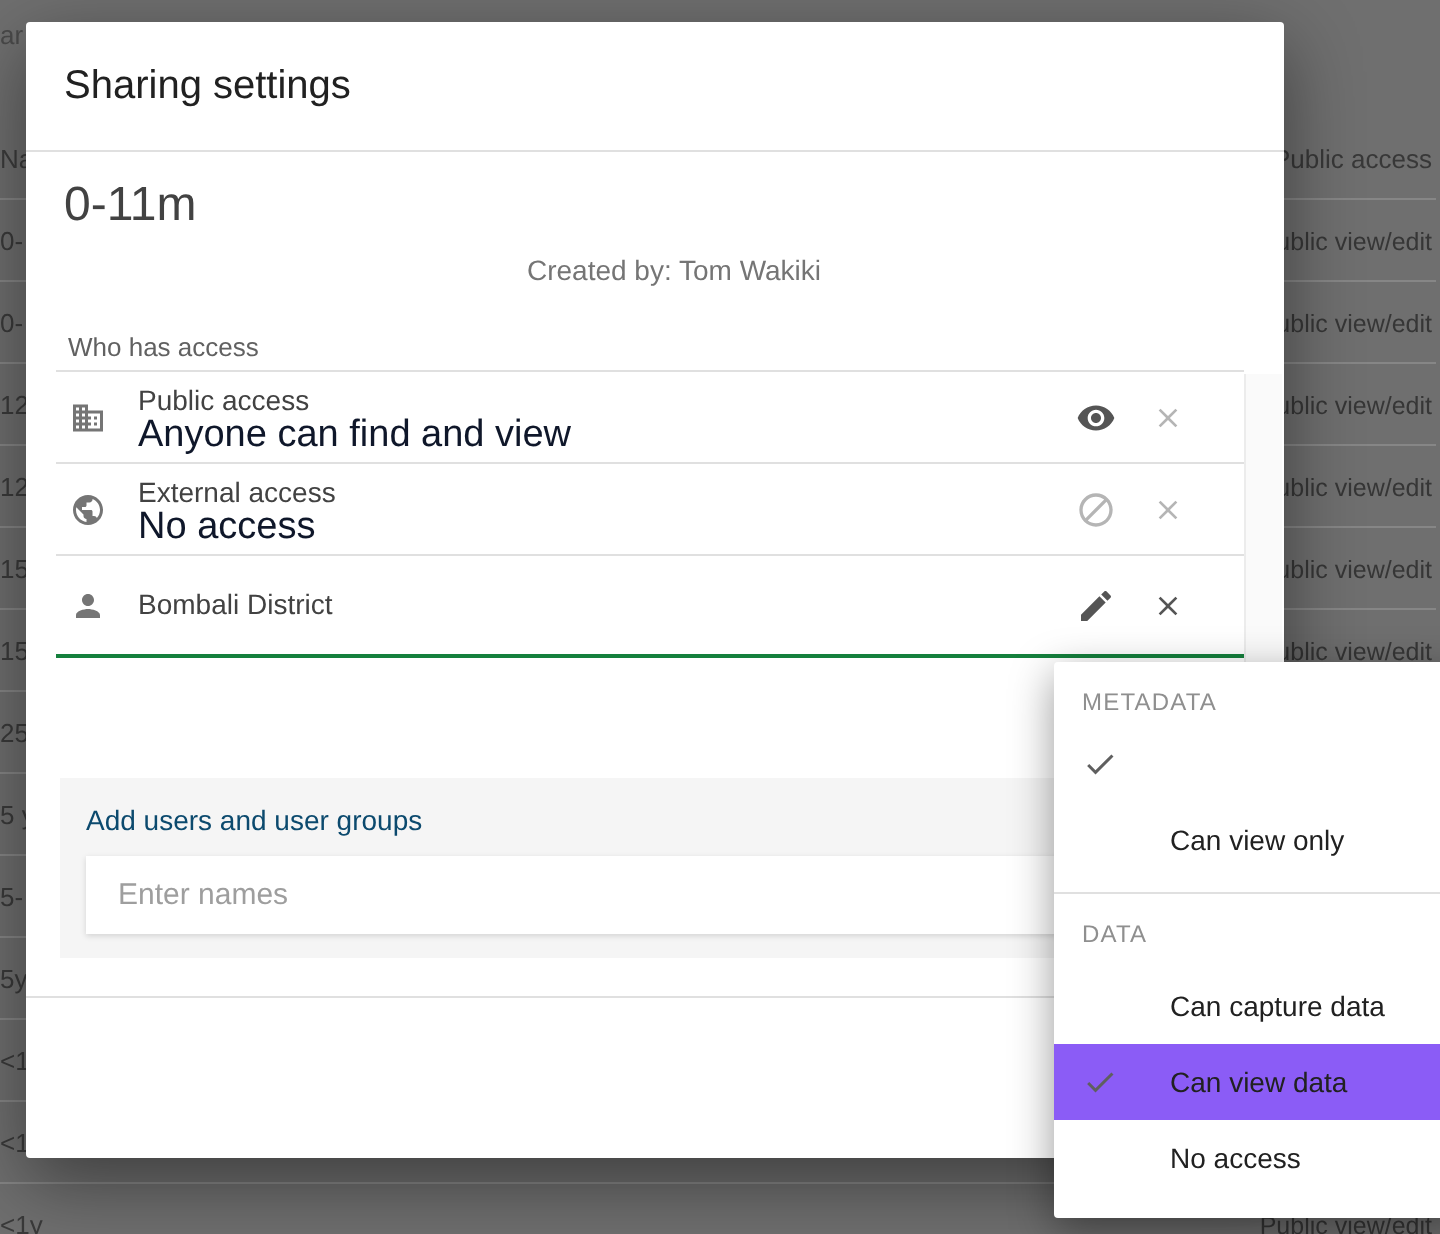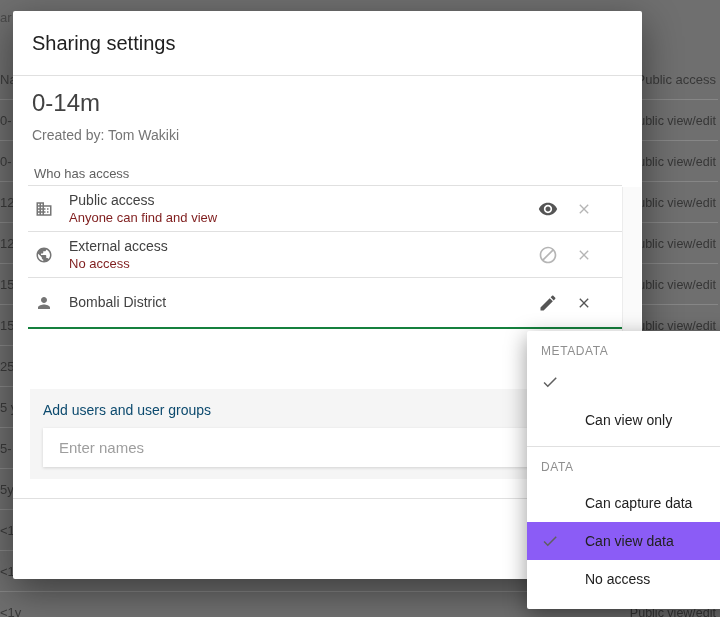--- a/index.html
+++ b/index.html
@@ -18,32 +18,32 @@
   .bg-row .right-text { position:absolute; right:2px; top:14px; font-size:12.5px; color:#363636; }
 
   
   .dialog { position:absolute; left:13px; top:11px; width:629px; height:568px;
             background:#fff; border-radius:2px; box-shadow:0 12px 38px rgba(0,0,0,0.45); z-index:5; }
   .dlg-header { height:65px; display:flex; align-items:center; padding-left:19px;
                 border-bottom:1px solid #e0e0e0; }
   .dlg-title { font-size:20px; color:#212121; }
   .dlg-body { padding:0 0 0 19px; }
   .obj-name { margin-top:13px; font-size:24px; line-height:28px; color:#424242; }
-  .created-by { margin-top:9px; font-size:14px; line-height:18px; color:#757575; }
+  .created-by { margin-top:9px; font-size:14px; line-height:18px; color:#757575;text-align:center; }
   .who-label { margin-top:22px; margin-left:2px; font-size:13px; line-height:16px; color:#616161; }
 
   .access-list { position:relative; margin-top:3px; margin-left:-4px; width:594px; }
   .access-row { position:relative; height:46px; border-top:1px solid #e0e0e0;
                 display:flex; align-items:center; padding-left:7px; padding-right:30px; }
   .access-row:last-child { height:52px; border-bottom:2px solid #15803d; }
   .entity-icon { width:18px; height:18px; color:#757575; flex:0 0 18px; }
   .entity-icon svg { display:block; }
   .row-text { margin-left:16px; flex:1 1 auto; min-width:0; }
   .row-title { font-size:14px; line-height:17px; color:#424242; }
-  .row-sub { font-size:13px; line-height:17px; color:#7f1d1d; }
+  .row-sub { font-size:19px; line-height:17px; color:#0f172a; }
   .action-btn { width:20px; height:20px; margin-right:18px; cursor:pointer; }
   .remove-btn { width:16px; height:16px; cursor:pointer; }
   .ic-dark { color:#555555; }
   .ic-muted { color:#b5b5b5; }
   .scroll-gutter { position:absolute; left:609px; top:176px; width:19px; height:145px;
                    background:#fafafa; border-left:1px solid #ececec; }
 
   .add-panel { margin-top:60px; margin-left:-2px; width:582px; height:90px;
                background:#f5f5f5; padding:13px 16px 0 13px; }
   .add-label { font-size:14px; color:#0c4a6e; }
@@ -142,21 +142,21 @@
     <span class="right-text">Public view/edit</span>
   </div>
 </div>
 </div>
 
 <div class="dialog">
   <div class="dlg-header">
     <span class="dlg-title">Sharing settings</span>
   </div>
   <div class="dlg-body">
-    <div class="obj-name">0-14m</div>
+    <div class="obj-name">0-11m</div>
     <div class="created-by">Created by: Tom Wakiki</div>
     <div class="who-label">Who has access</div>
     <div class="access-list">
   <div class="access-row">
     <span class="entity-icon">
             <svg viewBox="0 0 24 24" width="18" height="18" fill="currentColor">
               <path d="M12 7V3H2v18h20V7H12zM6 19H4v-2h2v2zm0-4H4v-2h2v2zm0-4H4V9h2v2zm0-4H4V5h2v2zm4 12H8v-2h2v2zm0-4H8v-2h2v2zm0-4H8V9h2v2zm0-4H8V5h2v2zm10 12h-8v-2h2v-2h-2v-2h2v-2h-2V9h8v10zm-2-8h-2v2h2v-2zm0 4h-2v2h2v-2z"></path>
             </svg>
           </span>
     <span class="row-text">

